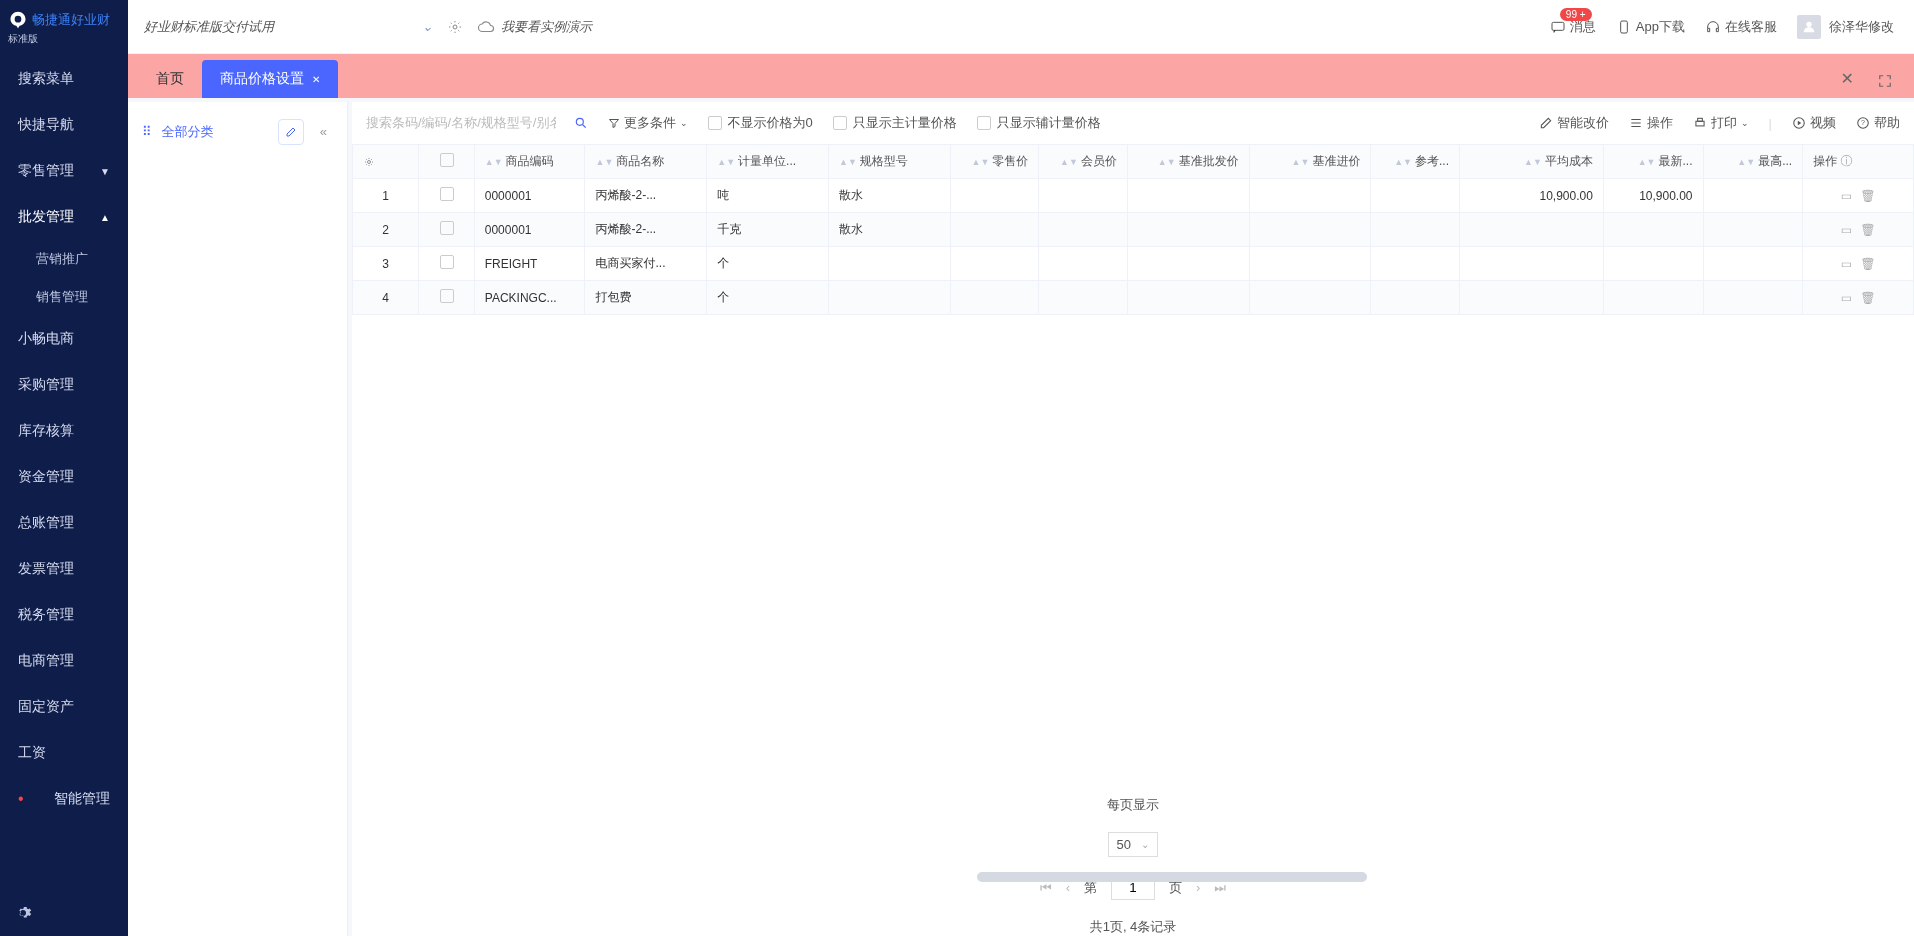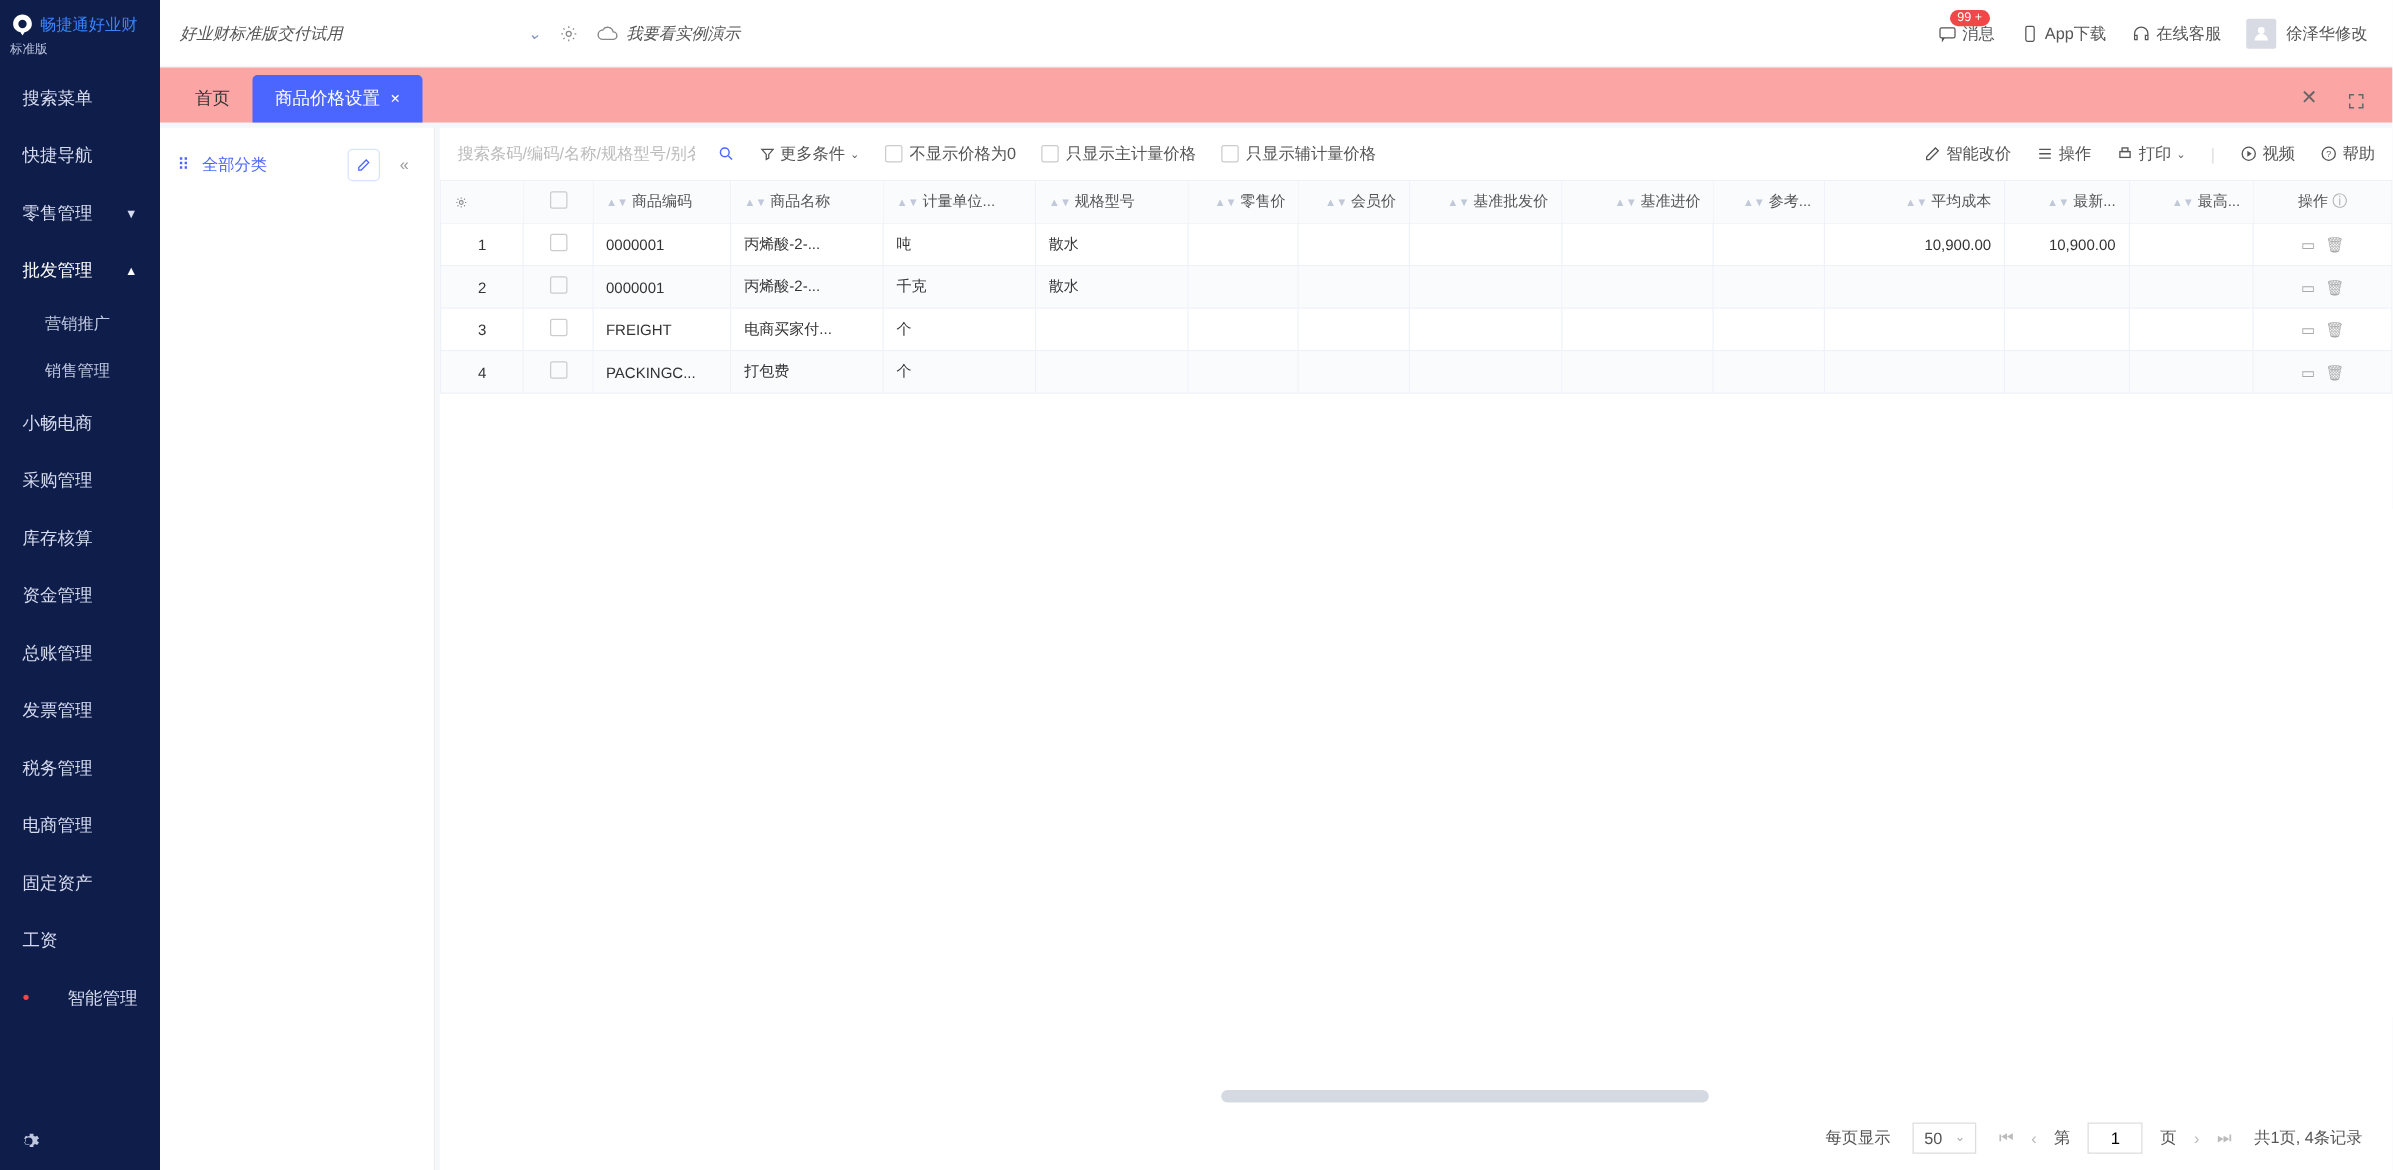--- a/index.html
+++ b/index.html
@@ -71,21 +71,21 @@
 .row-chk { width:14px; height:14px; border:1px solid #ccc; border-radius:2px; display:inline-block; }
 .right { text-align:right; }
 .ops-cell { text-align:center; }
 .op-icon { color:#aaa; margin:0 4px; cursor:pointer; }
 
 
 .hscroll { height:12px; background:transparent; position:relative; }
 .hscroll-thumb { position:absolute; left:40%; width:25%; height:10px; background:#d5d9e2; border-radius:5px; }
 
 
-.pager { height:52px; display:flex; align-items:center; justify-content:flex-end; gap:18px; padding:0 24px; font-size:13px; color:#555; background:#fff; }
+.pager { height:52px; display:flex; align-items:center; justify-content:flex-end; gap:18px; padding:0 24px; font-size:13px; color:#555; background:#fff;flex-direction:column; }
 .pg-select { border:1px solid #ddd; padding:4px 8px; display:flex; align-items:center; gap:10px; }
 .pg-input { border:1px solid #ddd; padding:4px 8px; width:44px; text-align:center; }
 .pg-nav { display:flex; align-items:center; gap:14px; color:#bbb; }
 .pg-nav span { cursor:pointer; }
 
 svg { display:block; }
 </style>
 </head>
 <body>
 
@@ -347,21 +347,21 @@
                 <th><span class="sort">▲▼</span><span>计量单位...</span></th>
                 <th><span class="sort">▲▼</span><span>规格型号</span></th>
                 <th class="right"><span class="sort">▲▼</span><span>零售价</span></th>
                 <th class="right"><span class="sort">▲▼</span><span>会员价</span></th>
                 <th class="right"><span class="sort">▲▼</span><span>基准批发价</span></th>
                 <th class="right"><span class="sort">▲▼</span><span>基准进价</span></th>
                 <th class="right"><span class="sort">▲▼</span><span>参考...</span></th>
                 <th class="right"><span class="sort">▲▼</span><span>平均成本</span></th>
                 <th class="right"><span class="sort">▲▼</span><span>最新...</span></th>
                 <th class="right"><span class="sort">▲▼</span><span>最高...</span></th>
-                <th style="text-align:center"><span>操作</span> <span style="color:#aaa">ⓘ</span></th>
+                <th style="text-align:left"><span>操作</span> <span style="color:#aaa">ⓘ</span></th>
               </tr>
             </thead>
             <tbody id="tbody">
                 <tr>
                   <td style="text-align:center">1</td>
                   <td style="text-align:center"><span class="row-chk"></span></td>
                   <td>0000001</td>
                   <td>丙烯酸-2-...</td>
                   <td>吨</td>
                   <td>散水</td>

